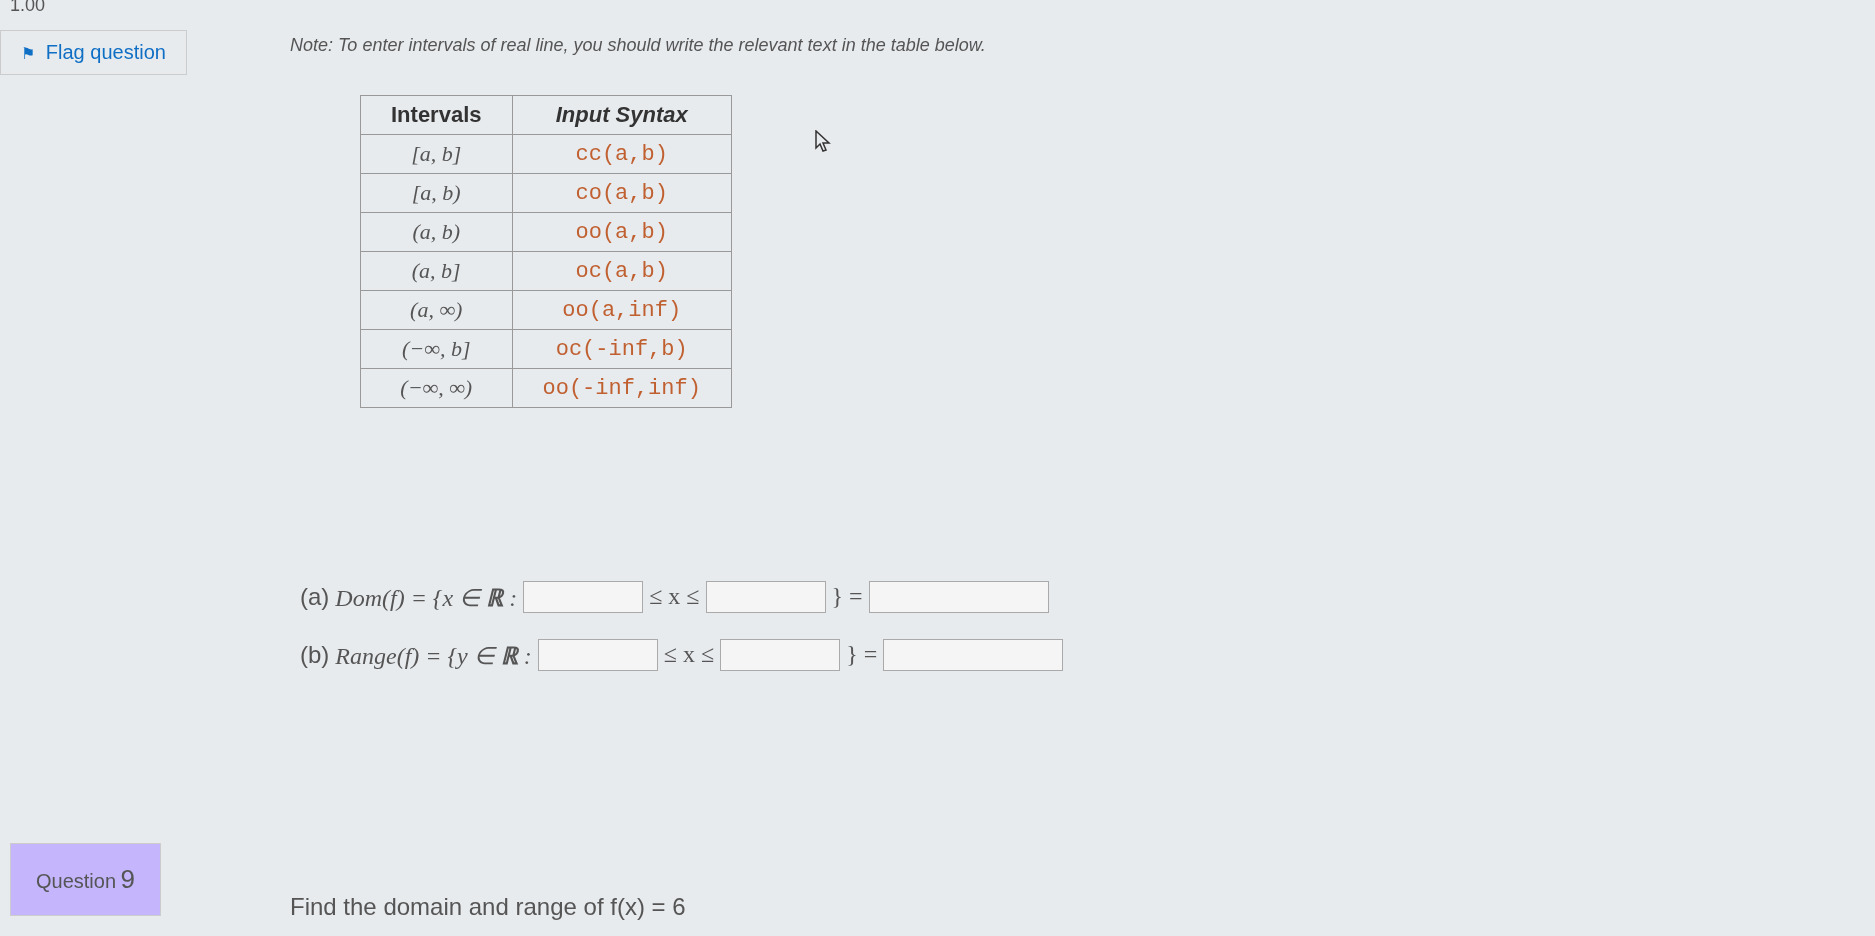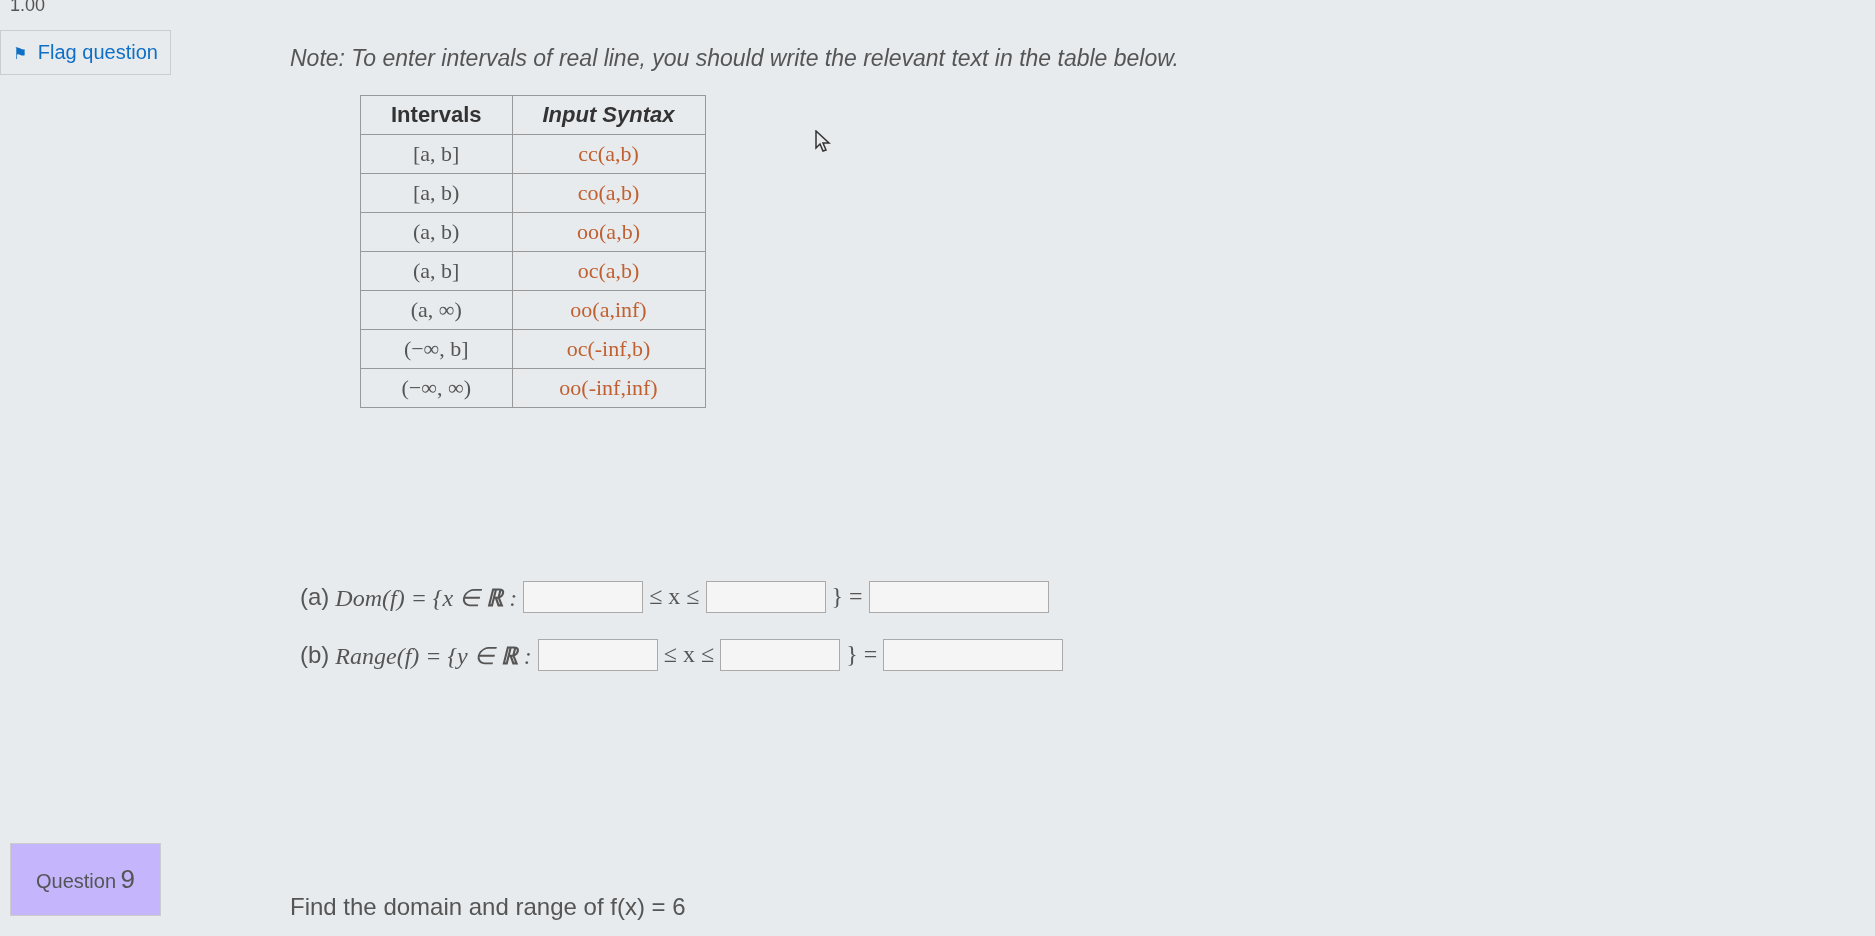--- a/index.html
+++ b/index.html
@@ -21,41 +21,40 @@
       top: -10px;
       left: 0;
       font-size: 18px;
       color: #555;
       padding: 5px 10px;
     }
     .flag-question-box {
       position: absolute;
       top: 30px;
       left: 0;
-      padding: 10px 12px;
+      padding: 10px 20px;
       border: 1px solid #ccc;
       background: #e8ebee;
     }
     .flag-question-box .flag-icon {
       display: inline-block;
       margin-right: 6px;
       color: #0f6fc5;
     }
     .flag-question-box .flag-text {
       color: #0f6fc5;
       font-size: 20px;
     }
     .note-text {
       position: absolute;
       top: 35px;
       left: 290px;
       font-style: italic;
-      font-size: 23px;
-      color: #555;
-      margin-top: 10px;
+      font-size: 18px;
+      color: #555;
     }
     .syntax-table {
       position: absolute;
       top: 95px;
       left: 360px;
       border-collapse: collapse;
       background: #e8ebee;
     }
     .syntax-table th, .syntax-table td {
       border: 1px solid #999;
@@ -68,25 +67,26 @@
       color: #333;
       text-align: left;
       margin-left: 12px;
     }
     .syntax-table th:nth-child(2) {
       text-align: center;
       font-style: italic;
     }
     .interval-math {
       font-family: 'Times New Roman', serif;
+      font-style: italic;
       color: #555;
       font-size: 24px;
     }
     .syntax-code {
-      font-family: Liberation Serif, serif;
+      font-family: Liberation Mono, monospace;
       color: #c06030;
       font-size: 22px;
     }
     .cursor-icon {
       position: absolute;
       top: 130px;
       left: 815px;
       font-size: 20px;
       pointer-events: none;
     }

